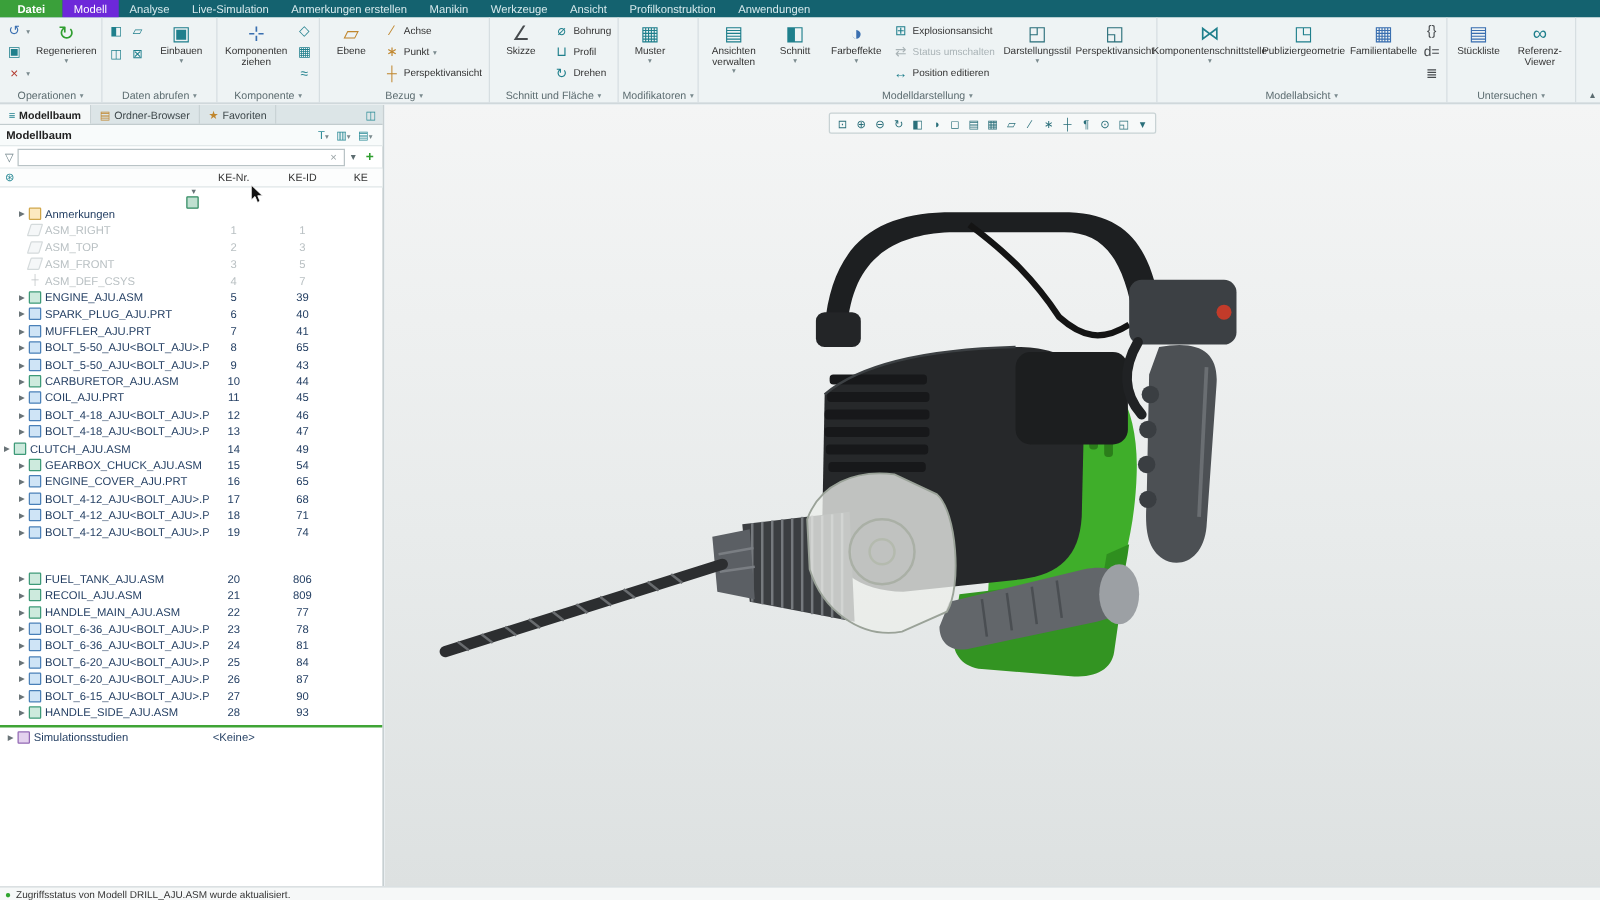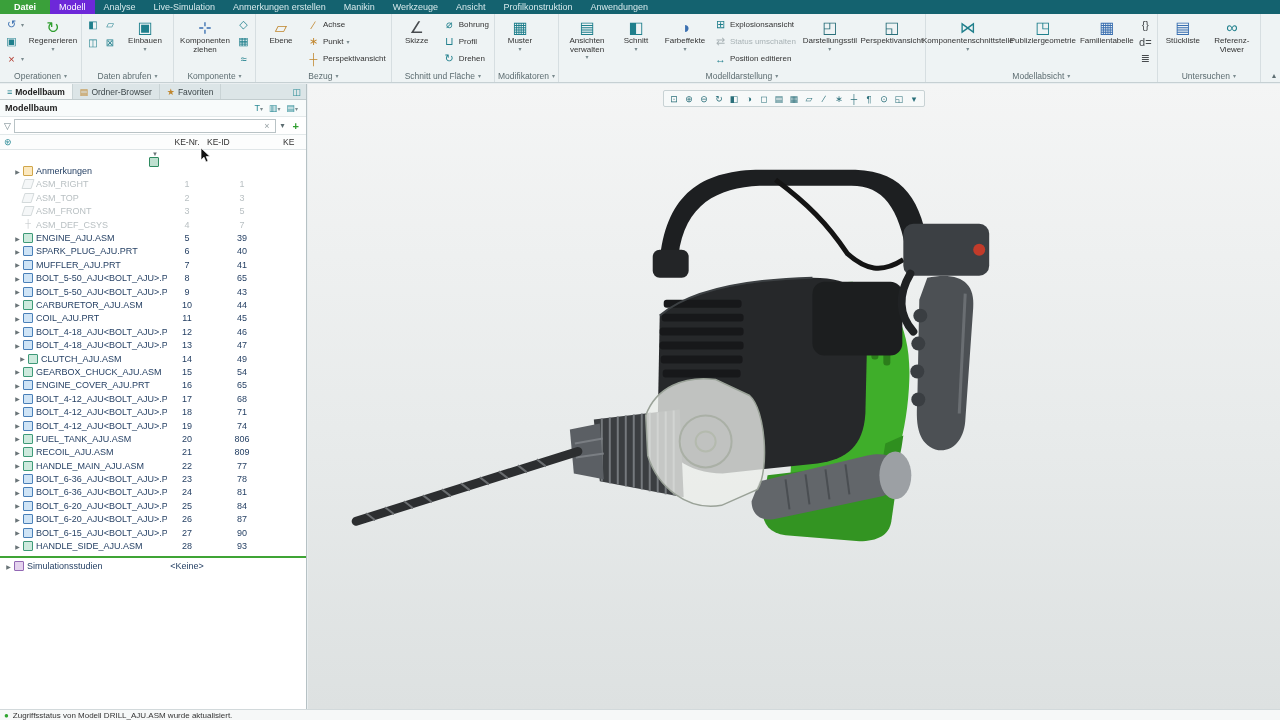--- a/index.html
+++ b/index.html
@@ -46,21 +46,21 @@
 .funnel{color:#6a7e84;font-size:9px}
 .searchbox{flex:1;height:14px;border:1px solid #b9c3c6;background:#fff;display:flex;align-items:center;padding:0 3px}
 .searchbox input{flex:1;border:none;outline:none;font-size:9px;min-width:0}
 .sbclear{color:#98a2a5;font-size:9px;padding:0 2px}
 .sbtn{color:#5c6c70;font-size:8px;padding:0 2px}
 .addbtn{color:#2f9e2f;font-size:11px;font-weight:bold;padding:0 3px}
 .colhead{height:15px;display:flex;align-items:center;font-size:8.5px;color:#333;border-bottom:1px solid #e0e6e8;background:#fcfdfd;padding-left:4px}
 .ghd{width:12px;color:#2a8a96;font-size:9px}
 .h-nm{flex:1}
 .h-nr{width:40px;text-align:center;position:relative}
-.h-id{width:70px;}
+.h-id{width:70px;text-align:center}
 .h-ke{width:29px;padding-left:6px}
 .tree{flex:1;overflow:hidden;font-size:9px;color:#1e3a5f;padding-top:1px}
 .trow{height:13.4px;display:flex;align-items:center;white-space:nowrap}
 .trow .arrow{width:9px;font-size:6px;color:#6a7478;text-align:center;flex:none}
 .ti{width:10px;height:10px;margin:0 3px 0 1px;flex:none;border-radius:1px;border:1px solid transparent;font-size:8px;line-height:8px;text-align:center}
 .ti-root{background:#bfe0d0;border-color:#2f8a60}
 .ti-asm{background:#cdeadd;border-color:#3e9a78}
 .ti-prt{background:#cfe4f6;border-color:#4a80b8}
 .ti-plane{background:#eef2f3;border-color:#b2bcbf;transform:skewX(-18deg)}
 .ti-csys{color:#8a9296;border:none}
@@ -500,21 +500,21 @@
             <span class="kesp"></span>
           </div>
           <div class="trow" style="padding-left: 13px;">
             <span class="arrow">▶</span>
             <span class="ti ti-prt"></span>
             <span class="nm">BOLT_4-18_AJU&lt;BOLT_AJU&gt;.PRT</span>
             <span class="nr">13</span>
             <span class="id">47</span>
             <span class="kesp"></span>
           </div>
-          <div class="trow" style="padding-left: 18px;">
+          <div class="trow" style="padding-left: 1px;">
             <span class="arrow">▶</span>
             <span class="ti ti-asm"></span>
             <span class="nm">CLUTCH_AJU.ASM</span>
             <span class="nr">14</span>
             <span class="id">49</span>
             <span class="kesp"></span>
           </div>
           <div class="trow" style="padding-left: 13px;">
             <span class="arrow">▶</span>
             <span class="ti ti-asm"></span>
@@ -548,21 +548,21 @@
             <span class="kesp"></span>
           </div>
           <div class="trow" style="padding-left: 13px;">
             <span class="arrow">▶</span>
             <span class="ti ti-prt"></span>
             <span class="nm">BOLT_4-12_AJU&lt;BOLT_AJU&gt;.PRT</span>
             <span class="nr">19</span>
             <span class="id">74</span>
             <span class="kesp"></span>
           </div>
-          <div class="trow" style="padding-left: 13px;">
+          <div class="trow" style="padding-left: 13px; margin-top: 24px;">
             <span class="arrow">▶</span>
             <span class="ti ti-asm"></span>
             <span class="nm">FUEL_TANK_AJU.ASM</span>
             <span class="nr">20</span>
             <span class="id">806</span>
             <span class="kesp"></span>
           </div>
           <div class="trow" style="padding-left: 13px;">
             <span class="arrow">▶</span>
             <span class="ti ti-asm"></span>

